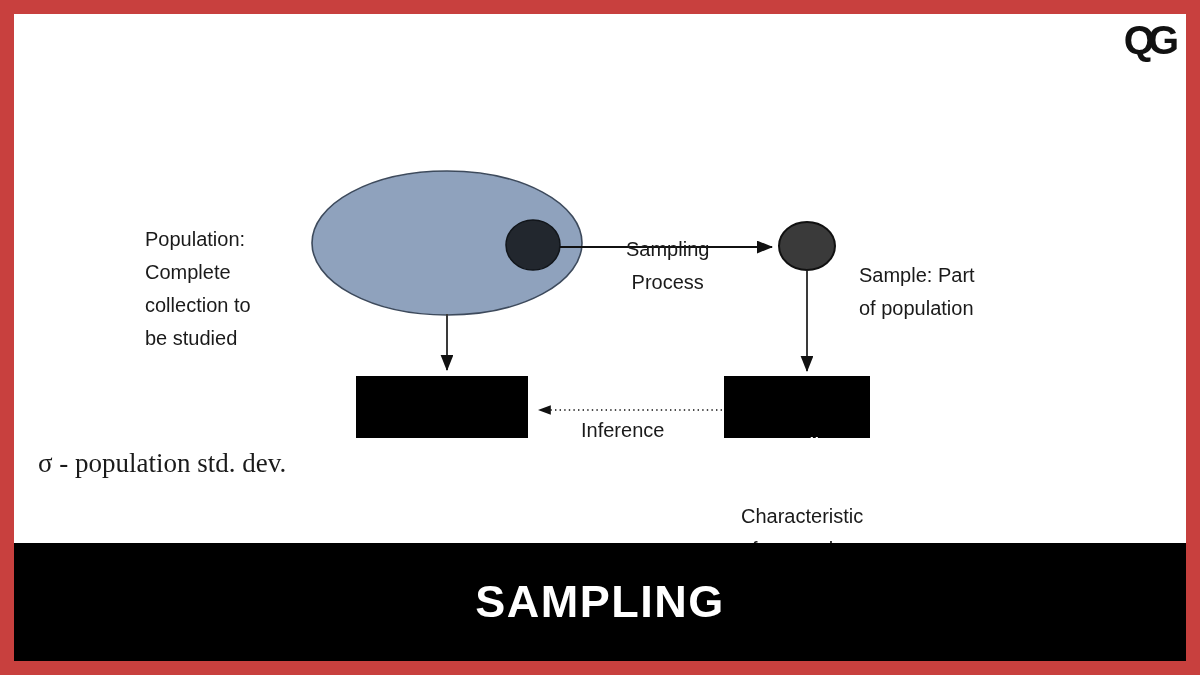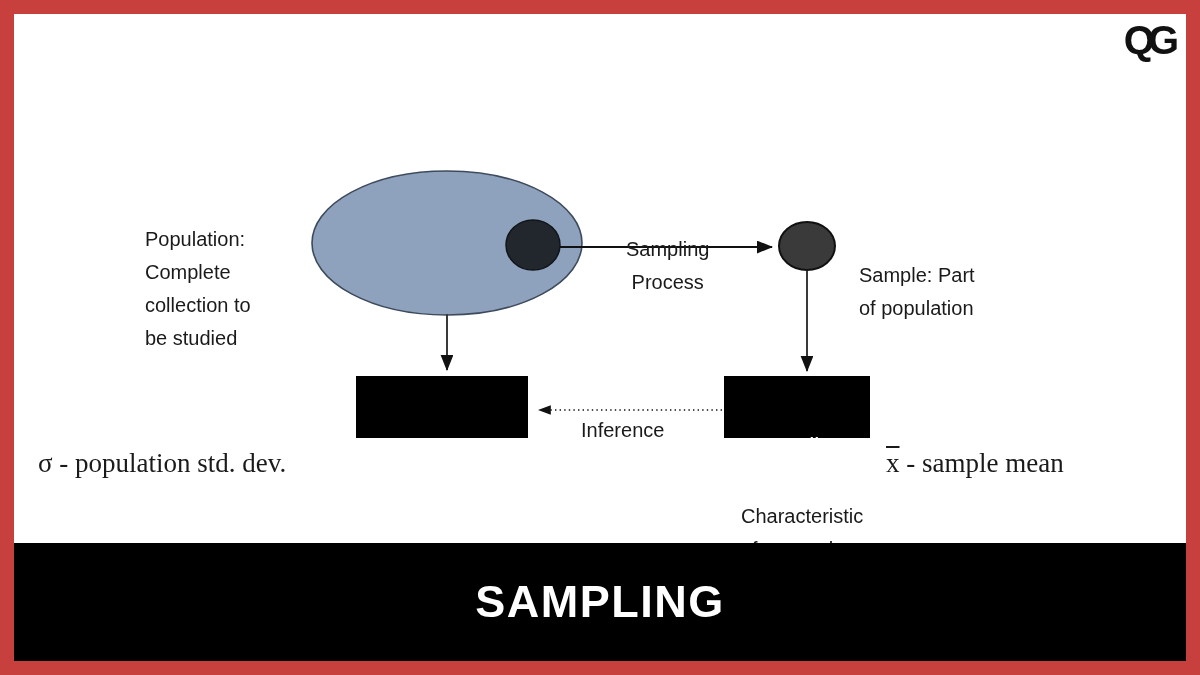--- a/index.html
+++ b/index.html
@@ -150,24 +150,20 @@
     <div class="txt sans" id="sampling-label">Sampling
 Process</div>
 
     <div class="txt sans" id="sample-desc">Sample: Part
 of population</div>
 
     <div class="txt serif" id="param-symbols">
       <span class="ovl"><span>σ</span><span> - population std. dev.</span></span>
     </div>
 
-    <div class="txt serif" id="stat-symbols">
-      <span class="ovl"><span class="ov">x</span><span> - sample mean</span></span>
-      <span class="ovl"><span>s</span><span> – sample std. dev.</span></span>
-    </div>
 
     <div class="boxlabel" id="parameter-label">Parameter</div>
     <div class="boxlabel" id="statistic-label">Sampling</div>
 
     <div class="txt sans" id="inference-label">Inference</div>
 
     <div class="txt sans" id="stat-caption">Characteristic
 of a sample</div>
 
     <div id="title-bar">

